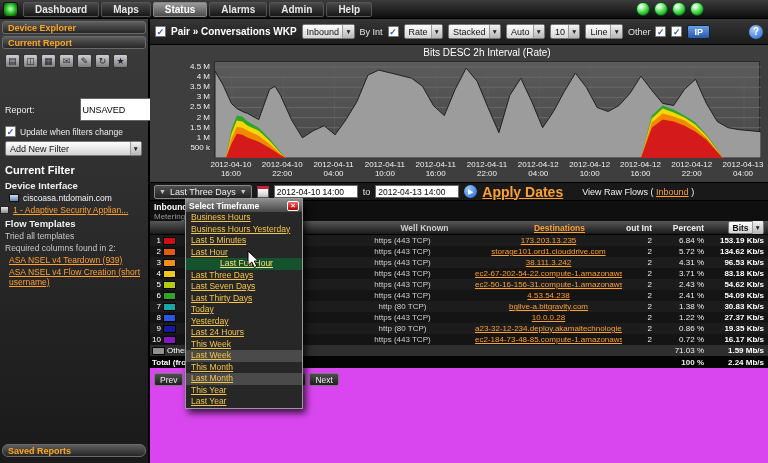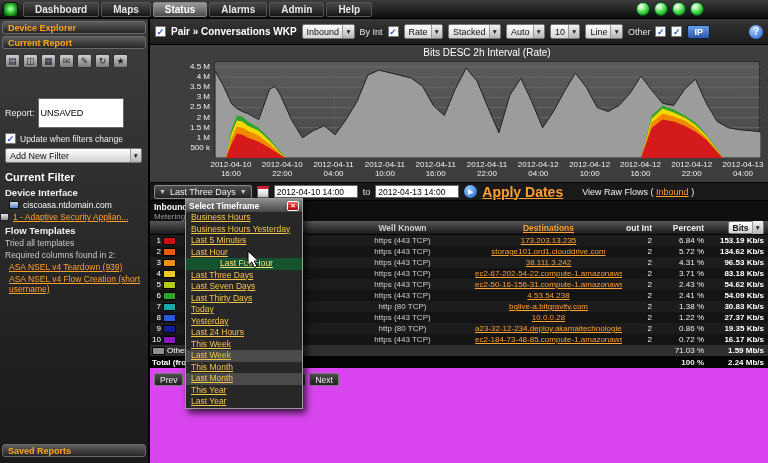--- a/index.html
+++ b/index.html
@@ -11,25 +11,25 @@
   #logo { width:15px; height:15px; margin:0 5px 0 3px; border-radius:3px; background:radial-gradient(circle at 50% 45%, #9f9 8%, #2a2 55%, #030); border:1px solid #111; }
   #nav-tabs { display:flex; align-items:center; gap:2px; }
   .tab { height:15px; line-height:14px; padding:0 11px; font-size:10px; font-weight:bold; color:#e8e8e8; background:linear-gradient(#4a4a4a,#171717); border:1px solid #555; border-radius:2px; cursor:pointer; }
   .tab.active { background:linear-gradient(#9a9a9a,#4c4c4c); color:#fff; border-color:#888; }
   #orbs { margin-left:auto; margin-right:64px; display:flex; gap:4px; }
   .orb { width:14px; height:14px; border-radius:50%; border:1px solid #052; background:radial-gradient(circle at 35% 28%, #d8ffd8 12%, #3ed43e 55%, #0b7d0b 92%); }
 
   
   #sidebar { position:absolute; top:19px; left:0; width:149px; bottom:0; background:linear-gradient(180deg,#3d3d3d,#222 70%,#1a1a1a); border-right:1px solid #000; font-size:8.5px; }
   .side-header { margin:2px 2px 1px 2px; height:13px; line-height:12px; background:linear-gradient(#5e5e5e,#262626); border:1px solid #6a6a6a; border-radius:3px; color:#ffa520; font-size:9px; font-weight:bold; padding:0 5px; cursor:pointer; }
-  .side-header.saved { position:absolute; bottom:5px; left:0; right:0; }
+  .side-header.saved { position:absolute; bottom:5px; left:0; right:0;border-radius:6px; }
   #side-icons { display:flex; gap:3px; padding:4px 5px; }
   .sicon { width:15px; height:14px; background:linear-gradient(#cfcfcf,#7d7d7d); border:1px solid #333; border-radius:2px; color:#223; font-size:9px; line-height:13px; text-align:center; cursor:pointer; }
   .report-row { display:flex; align-items:center; gap:3px; padding:2px 5px; margin-top:24px; color:#eee; font-size:9px; }
-  .report-row input { width:86px; height:30px; font-size:9px; border:1px solid #666; background:#fff; color:#000; padding:0 2px; font-family:"Liberation Sans",sans-serif; }
+  .report-row input { width:86px; height:23px; font-size:9px; border:1px solid #666; background:#fff; color:#000; padding:0 2px; font-family:"Liberation Sans",sans-serif;margin-left:42px; }
   .cb-row { display:flex; align-items:center; gap:4px; padding:3px 5px 2px 5px; color:#eee; }
   .cb { display:inline-block; width:11px; height:11px; background:#fff; border:1px solid #777; border-radius:1px; text-align:center; font-size:9px; line-height:10px; font-weight:bold; color:#2255cc; cursor:pointer; flex:0 0 auto; }
   .cb.checked::after { content:"✓"; }
   .side-select { margin:2px 5px; width:137px; }
   .cf-title { padding:6px 5px 2px 5px; font-size:11px; font-weight:bold; color:#fff; }
   .cf-sub { padding:2px 5px 1px 5px; font-size:9.5px; font-weight:bold; color:#f0f0f0; }
   .cf-text { padding:1px 5px; color:#c8c8c8; }
   .dev-row { display:flex; align-items:center; gap:4px; padding:1px 5px 1px 9px; color:#f5f5f5; }
   .dev-icon { width:10px; height:8px; background:linear-gradient(#cfe2f5,#5a82b4); border:1px solid #111; }
   .if-row { display:flex; align-items:center; gap:4px; padding:1px 5px 1px 0; }
@@ -63,21 +63,21 @@
   #cal-icon { width:12px; height:12px; background:linear-gradient(#fff,#c9c9c9); border:1px solid #555; border-top:3px solid #c23; cursor:pointer; }
   .dt-input { width:84px; height:13px; font-size:8.5px; border:1px solid #666; background:#fff; color:#000; padding:0 2px; font-family:"Liberation Sans",sans-serif; }
   #apply-icon { width:13px; height:13px; border-radius:50%; background:radial-gradient(circle at 35% 30%, #9cf, #1a5fd0); color:#fff; font-size:7px; display:flex; align-items:center; justify-content:center; cursor:pointer; }
   #apply-link { color:#ffa030; font-size:14px; font-weight:bold; text-decoration:underline; cursor:pointer; }
   .raw-flows { margin-left:14px; font-size:9px; color:#f0f0f0; cursor:pointer; }
 
   
   #table-sub { height:20px; padding:1px 4px; background:#0f0f0f; }
   .sub1 { font-size:8.5px; font-weight:bold; color:#fff; line-height:10px; }
   .sub2 { font-size:8px; color:#9a9a9a; line-height:9px; }
-  .thead { display:flex; align-items:center; height:14px; background:linear-gradient(#575757,#1a1a1a); font-size:8.5px; color:#fff; font-weight:bold; border-bottom:1px solid #000; }
+  .thead { display:flex; align-items:center; height:14px; background:linear-gradient(#575757,#1a1a1a); font-size:8.5px; color:#fff; font-weight:bold; border-bottom:1px solid #000;padding-left:22px; }
   .trow { display:flex; align-items:center; height:11px; font-size:8px; color:#ddd; }
   .trow.even { background:#1c1c1c; } .trow.odd { background:#141414; }
   .trow.other-row { background:#2e2e2e; color:#eee; }
   .trow.total-row { background:#040404; height:12px; font-weight:bold; color:#fff; }
   .c-rank { flex:0 0 32px; display:flex; align-items:center; gap:2px; padding-left:2px; white-space:nowrap; overflow:visible; }
   .rank-num { width:9px; text-align:right; color:#fff; }
   .swatch { width:13px; height:8px; border:1px solid #000; flex:0 0 auto; }
   .c-gap { flex:0 0 148px; }
   .c-wk { flex:0 0 145px; text-align:center; color:#cfcfcf; }
   .c-host { flex:1 1 0; color:#ffa030; white-space:nowrap; overflow:hidden;text-align:center; }

